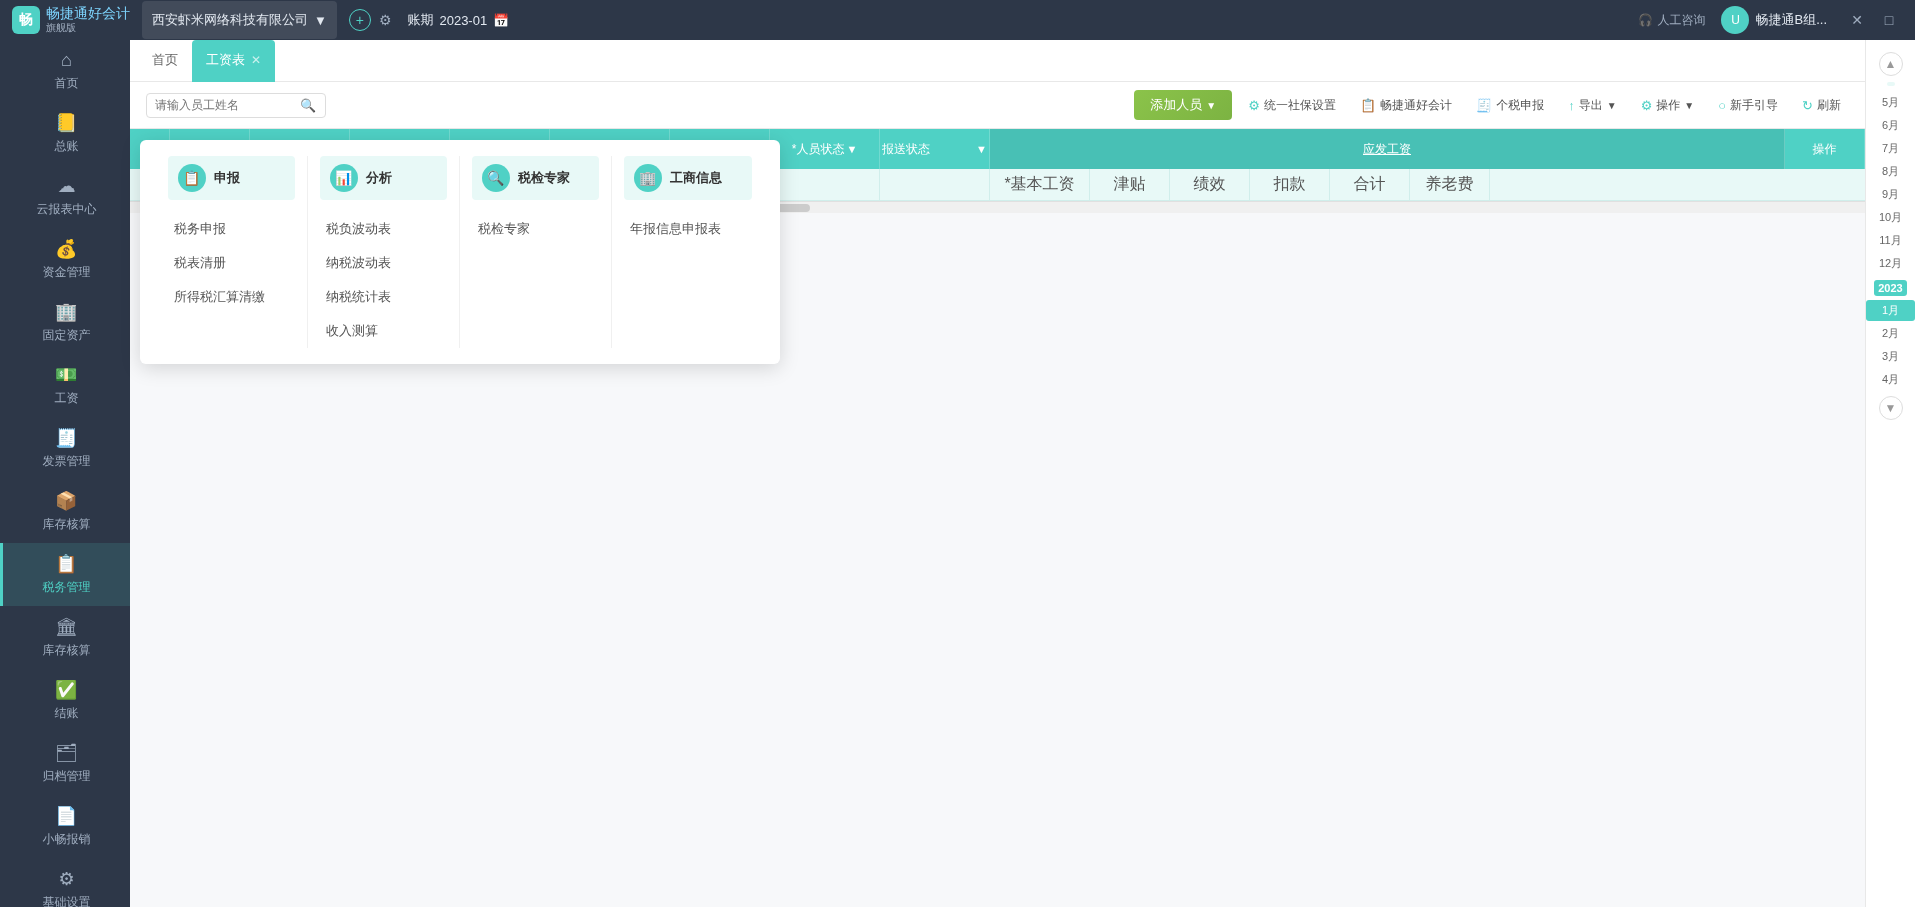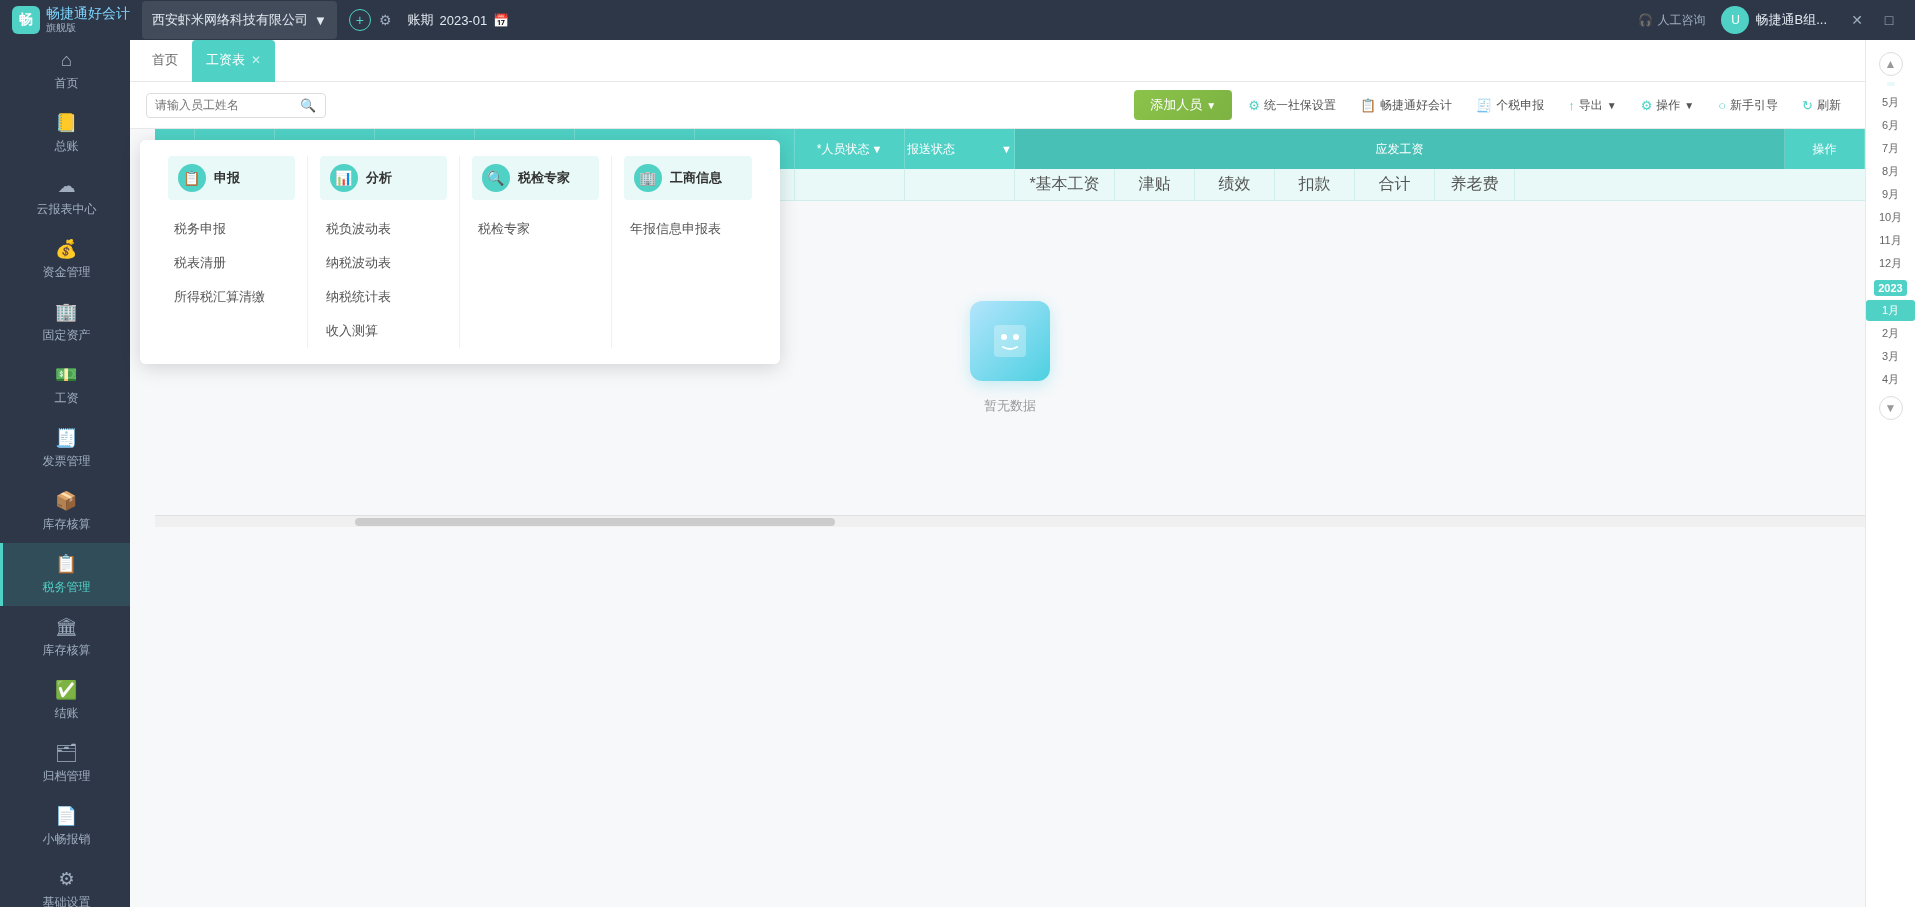--- a/index.html
+++ b/index.html
@@ -110,21 +110,21 @@
       margin-left: auto;
     }
     .btn-add-person .arrow { font-size: 10px; }
     .toolbar-action {
       display: flex; align-items: center; gap: 4px; cursor: pointer;
       color: #555; font-size: 12px; padding: 5px 8px; border-radius: 3px;
     }
     .toolbar-action-icon { color: #4fd1c5; font-size: 13px; }
 
     
-    .table-wrapper { flex: 1; overflow: auto; position: relative; margin-left: 25px; }
+    .table-wrapper { flex: 1; overflow: auto; position: relative; }
     .table-header {
       display: flex; align-items: stretch; background: #4fd1c5; color: #fff;
       font-size: 12px; min-width: 1400px; height: 40px;
       position: sticky; top: 0; z-index: 10;
     }
     .th-checkbox { width: 40px; display: flex; align-items: center; justify-content: center; border-right: 1px solid rgba(255,255,255,0.2); }
     .th-cell {
       display: flex; align-items: center; justify-content: center; padding: 0 8px;
       border-right: 1px solid rgba(255,255,255,0.2); font-size: 12px; white-space: nowrap;
       text-align: center;
@@ -416,21 +416,21 @@
           </div>
           <div class="th-cell" style="width:110px;">
             <span>*人员状态</span>
             <span class="filter-icon">▼</span>
           </div>
           <div class="th-cell" style="width:110px;gap:44px;">
             <span>报送状态</span>
             <span class="filter-icon">▼</span>
           </div>
 
-          <div class="th-cell" style="flex:1; flex-direction:column; background:rgba(0,0,0,0.08);">
+          <div class="th-cell" style="flex:1; flex-direction:column; background:rgba(0,0,0,0.08);text-decoration:underline;">
             <span>应发工资</span>
           </div>
           <div class="th-cell" style="width:80px;">
             <span>操作</span>
           </div>
         </div>
 
         <div class="table-sub-header">
           <div style="width:40px; border-right:1px solid #d0eeeb;height:100%;"></div>
           <div style="width:80px; border-right:1px solid #d0eeeb;height:100%;"></div>
@@ -455,31 +455,20 @@
           </div>
           <div class="th-sub" style="width:80px;">
             <span>合计</span>
           </div>
           <div class="th-sub" style="width:80px;">
             <span>养老费</span>
           </div>
           <div style="width:80px;"></div>
         </div>
 
-        <div class="empty-state">
-          <div class="empty-icon">
-            <svg width="40" height="40" viewBox="0 0 40 40" fill="none">
-              <rect x="4" y="4" width="32" height="32" rx="4" fill="rgba(255,255,255,0.3)"></rect>
-              <circle cx="14" cy="16" r="3" fill="white"></circle>
-              <circle cx="26" cy="16" r="3" fill="white"></circle>
-              <path d="M13 26 Q20 30 27 26" stroke="white" stroke-width="2" fill="none" stroke-linecap="round"></path>
-            </svg>
-          </div>
-          <span class="empty-text">暂无数据</span>
-        </div>
       </div>
 
       <div class="scrollbar-area">
         <div class="scrollbar-thumb"></div>
       </div>
     </div>
 
     <div class="dropdown-menu">
       <div class="dropdown-grid">
 

